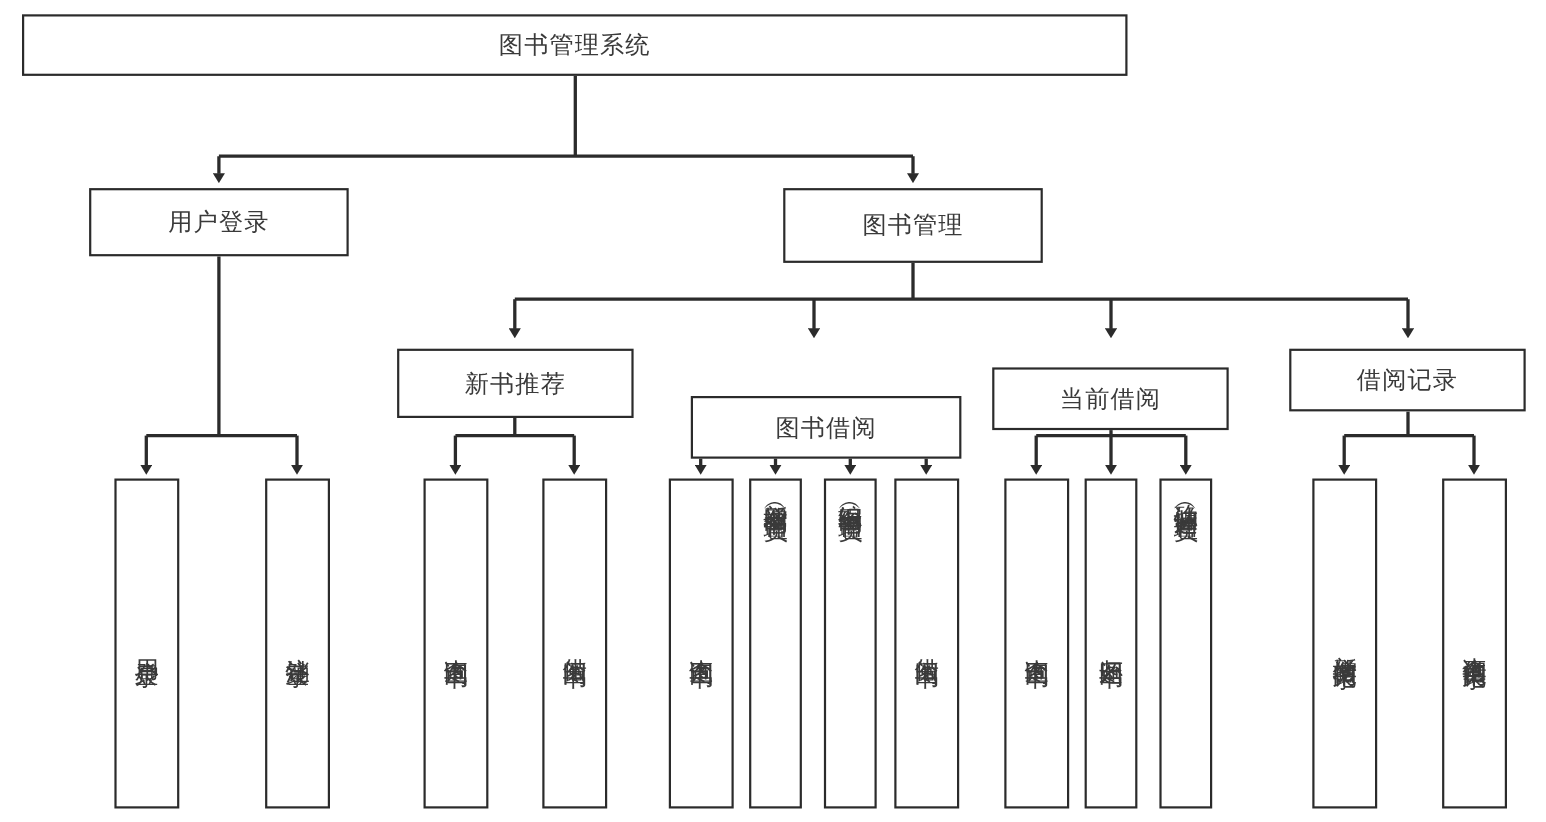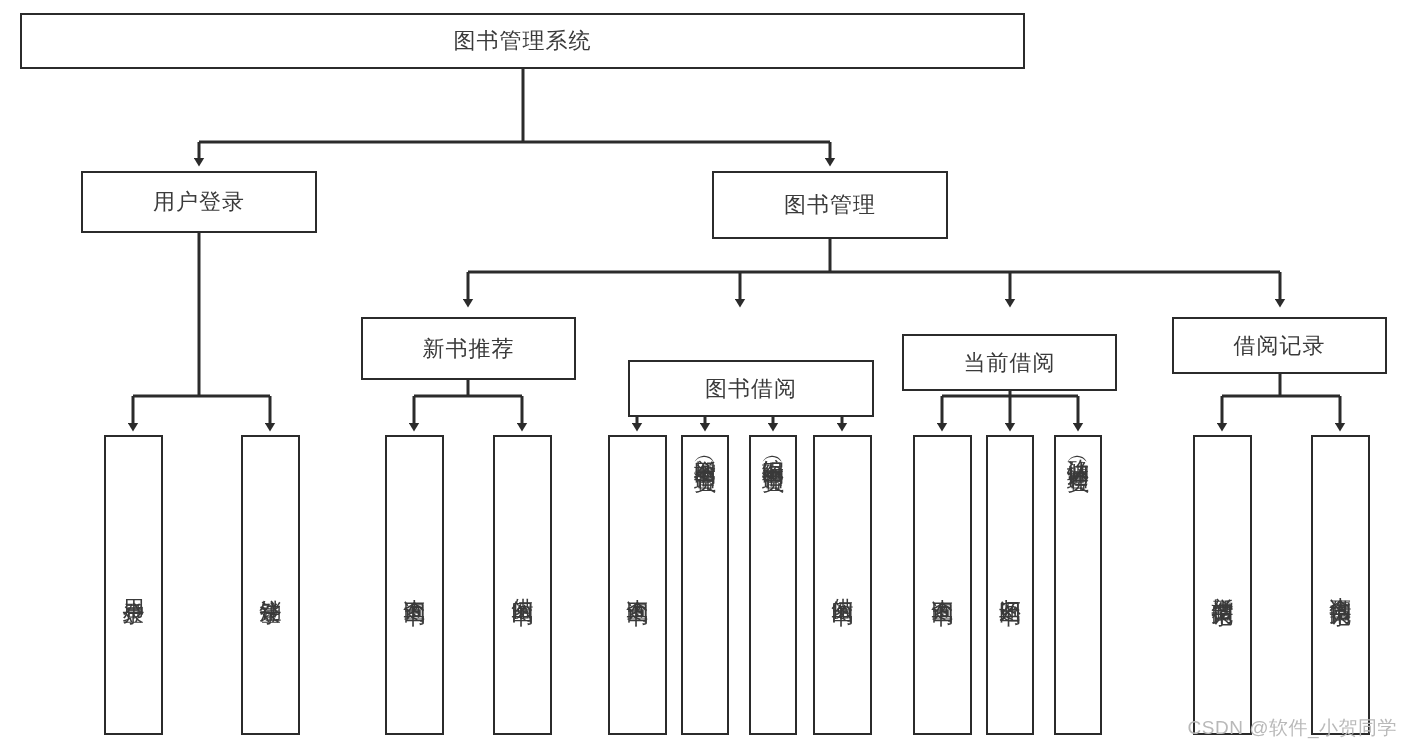--- a/index.html
+++ b/index.html
@@ -198,15 +198,14 @@
   </div>
 
   <div class="node-box leaf-box" style="left:1193px; top:435px; width:59px; height:300px;">
     <span class="node-label-v">新增借阅记录</span>
   </div>
 
   <div class="node-box leaf-box" style="left:1311px; top:435px; width:59px; height:300px;">
     <span class="node-label-v">查询借阅记录</span>
   </div>
 
-  <div id="watermark">CSDN @软件_小贺同学</div>
 
 </div>
 
 </body></html>

